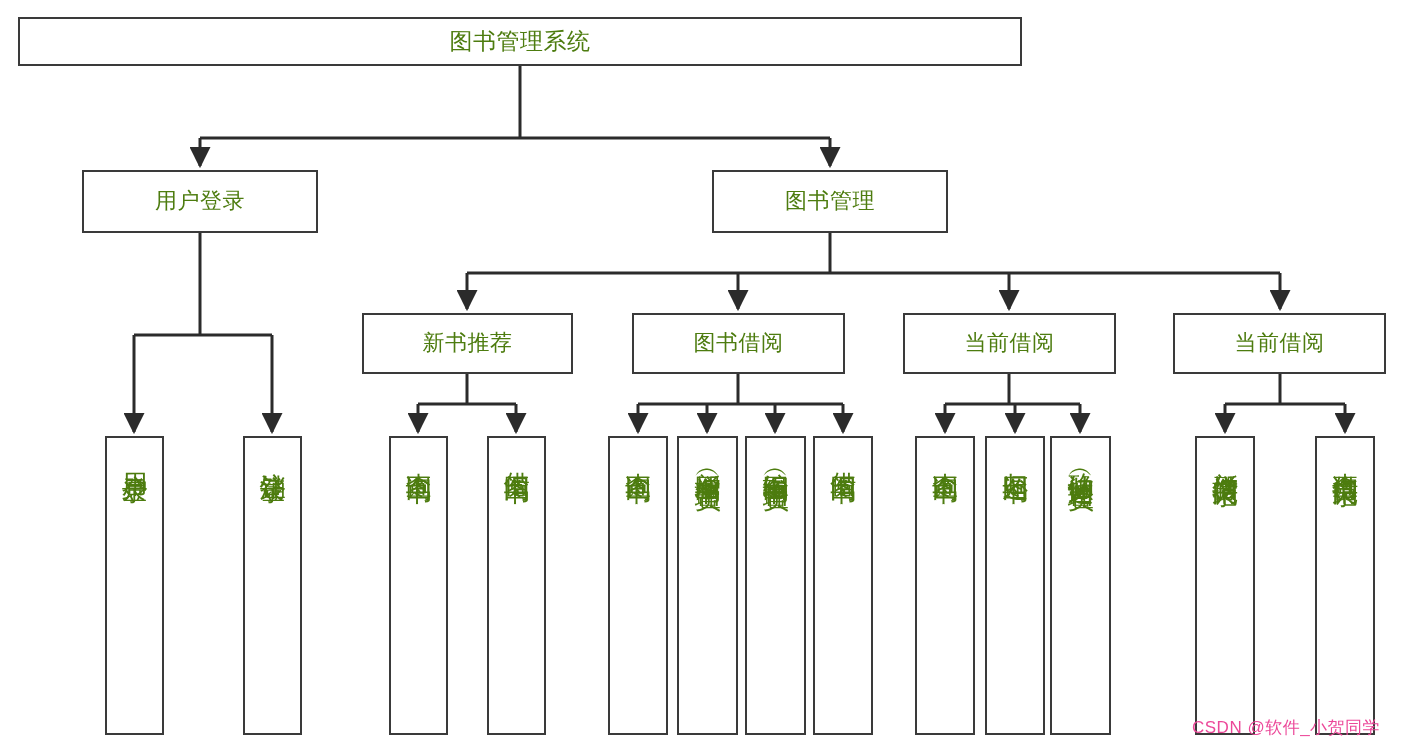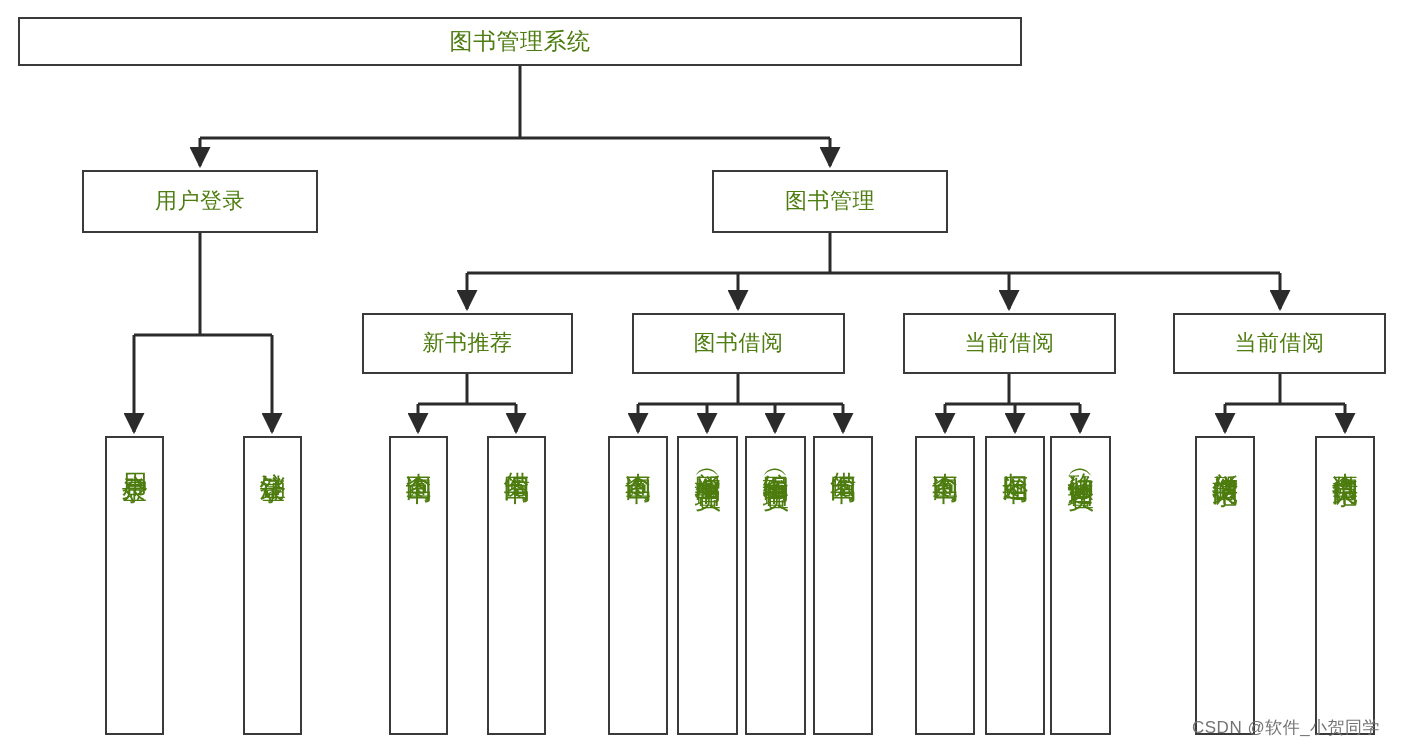--- a/index.html
+++ b/index.html
@@ -54,21 +54,21 @@
     text-orientation: upright;
     font-size: 26px;
     line-height: 1.05;
     letter-spacing: 2px;
     white-space: nowrap;
   }
   .node.root .lbl { font-size: 23px; }
   .watermark {
     position: absolute;
     font-size: 17px;
-    color: #737373;
+    color: #ec4899;
     letter-spacing: 0.5px;
     white-space: nowrap;
   }
 </style>
 </head>
 <body>
 
 <div id="canvas">
 
   <svg class="links" viewBox="0 0 1405 747" xmlns="http://www.w3.org/2000/svg">

